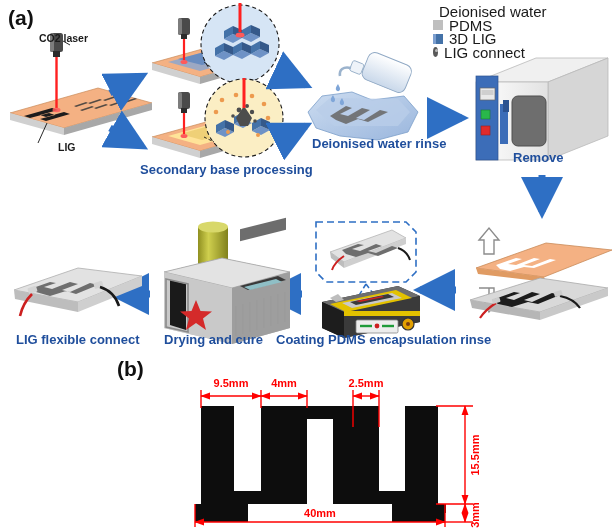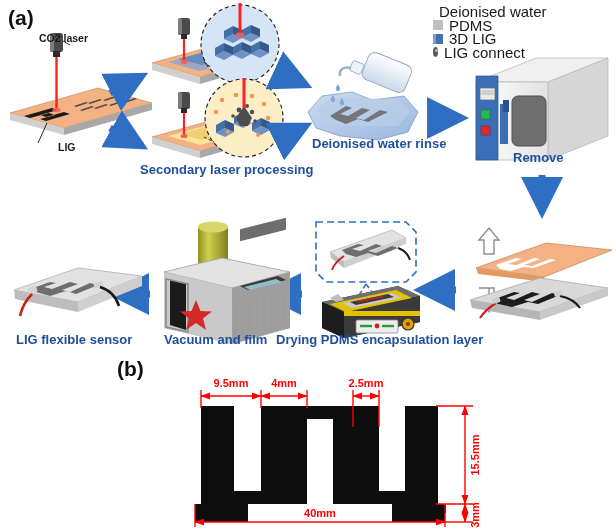--- a/index.html
+++ b/index.html
@@ -356,26 +356,26 @@
       <rect x="28" y="287" width="9" height="6" rx="1.2" fill="#d4d4d4" transform="rotate(-18 32 290)"></rect>
       <path d="M32,294 C26,300 22,307 20,316" stroke="#CC2020" stroke-width="2.6" fill="none"></path>
       <rect x="94" y="282" width="9" height="6" rx="1.2" fill="#d4d4d4" transform="rotate(-18 98 285)"></rect>
       <path d="M100,287 C110,290 116,297 119,306" stroke="#1a1a1a" stroke-width="2.6" fill="none"></path>
     </g>
   </svg>
 
   <div class="abs callout" style="left:39px;top:32px;">CO2 laser</div>
   <div class="abs callout" style="left:17px;top:141px;margin-left:41px;">LIG</div>
 
-  <div class="abs step-label" style="left:140px;top:162px;">Secondary laser processing</div>
+  <div class="abs step-label" style="left:140px;top:162px;">Secondary base processing</div>
   <div class="abs step-label" style="left:312px;top:136px;">Deionised water rinse</div>
   <div class="abs step-label" style="left:513px;top:150px;">Remove</div>
-  <div class="abs step-label" style="left:276px;top:332px;">Drying PDMS encapsulation layer</div>
-  <div class="abs step-label" style="left:164px;top:332px;">Vacuum and film</div>
-  <div class="abs step-label" style="left:16px;top:332px;">LIG flexible sensor</div>
+  <div class="abs step-label" style="left:276px;top:332px;">Coating PDMS encapsulation rinse</div>
+  <div class="abs step-label" style="left:164px;top:332px;">Drying and cure</div>
+  <div class="abs step-label" style="left:16px;top:332px;">LIG flexible connect</div>
 
   <svg class="abs" style="left:185px;top:365px;" width="310" height="165" viewBox="0 0 310 165">
     <defs>
       <marker id="dimR" markerWidth="7" markerHeight="7" refX="6.5" refY="3" orient="auto">
         <path d="M0,0.5 L7,3 L0,5.5 Z" fill="#FF0000"></path>
       </marker>
       <marker id="dimL" markerWidth="7" markerHeight="7" refX="0.5" refY="3" orient="auto">
         <path d="M7,0.5 L0,3 L7,5.5 Z" fill="#FF0000"></path>
       </marker>
     </defs>

